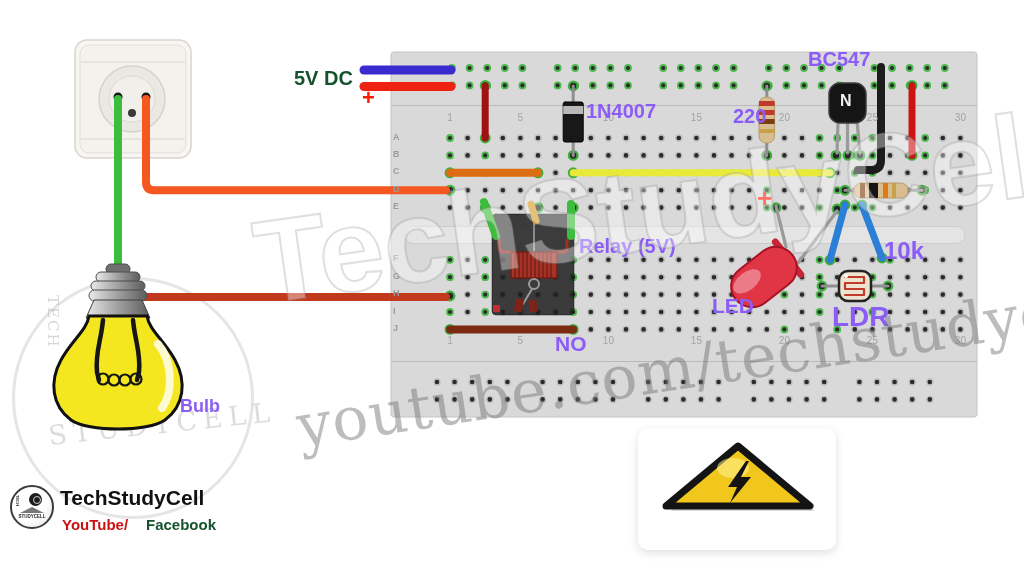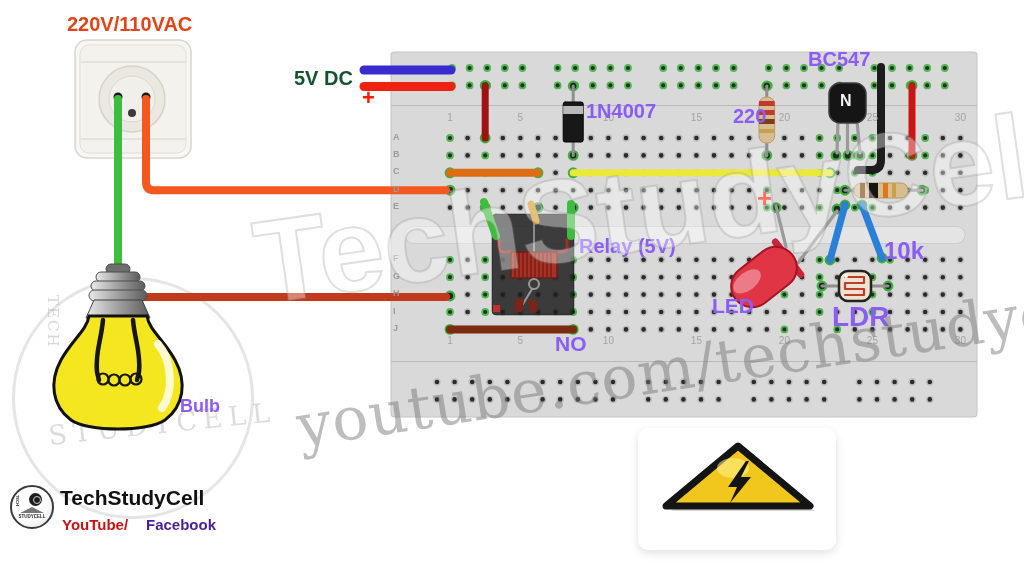--- a/index.html
+++ b/index.html
@@ -635,21 +635,20 @@
       <div class="bl num" style="left: 948.4px; top: 113px;">30</div>
       <div class="bl num" style="left: 438px; top: 336px;">1</div>
       <div class="bl num" style="left: 508.4px; top: 336px;">5</div>
       <div class="bl num" style="left: 596.4px; top: 336px;">10</div>
       <div class="bl num" style="left: 684.4px; top: 336px;">15</div>
       <div class="bl num" style="left: 772.4px; top: 336px;">20</div>
       <div class="bl num" style="left: 860.4px; top: 336px;">25</div>
       <div class="bl num" style="left: 948.4px; top: 336px;">30</div>
     </div>
 
-  <div class="lbl" style="left:67px;top:14px;font-size:20px;color:#df4518;">220V/110VAC</div>
   <div class="lbl" style="left:294px;top:68px;font-size:20px;color:#14532d;">5V DC</div>
   <div class="lbl" style="left:362px;top:87px;font-size:22px;color:#ff1a00;">+</div>
   <div class="lbl" style="left:586px;top:101px;font-size:20px;">1N4007</div>
   <div class="lbl" style="left:733px;top:106px;font-size:20px;">220</div>
   <div class="lbl" style="left:808px;top:49px;font-size:20px;">BC547</div>
   <div class="lbl" style="left:840px;top:93px;font-size:16px;color:#f2f2f2;">N</div>
   <div class="lbl" style="left:884px;top:199px;font-size:24px;margin-top:40px;">10k</div>
   <div class="lbl" style="left:579px;top:236px;font-size:20px;text-align:center;">Relay (5V)</div>
   <div class="lbl" style="left:555px;top:333px;font-size:21px;">NO</div>
   <div class="lbl" style="left:712px;top:295px;font-size:21px;">LED</div>
@@ -659,17 +658,17 @@
 
   <div id="badge">
     <span class="btop">TECH</span>
     <span class="head"></span>
     <span class="gear"></span>
     <span class="book"></span>
     <span class="bname">STUDYCELL</span>
   </div>
   <div class="lbl" style="left:60px;top:487px;font-size:21px;color:#111;">TechStudyCell</div>
   <div class="lbl" style="left:62px;top:517px;font-size:15px;color:#cc1111;">YouTube/</div>
-  <div class="lbl" style="left:146px;top:517px;font-size:15px;color:#4c1d95;">Facebook</div>
+  <div class="lbl" style="left:146px;top:517px;font-size:15px;color:#14532d;">Facebook</div>
 
   <div id="wm-big">TechStudyCell</div>
   <div id="wm-url">youtube.com/techstudycell</div>
 </div>
 
 </body></html>

